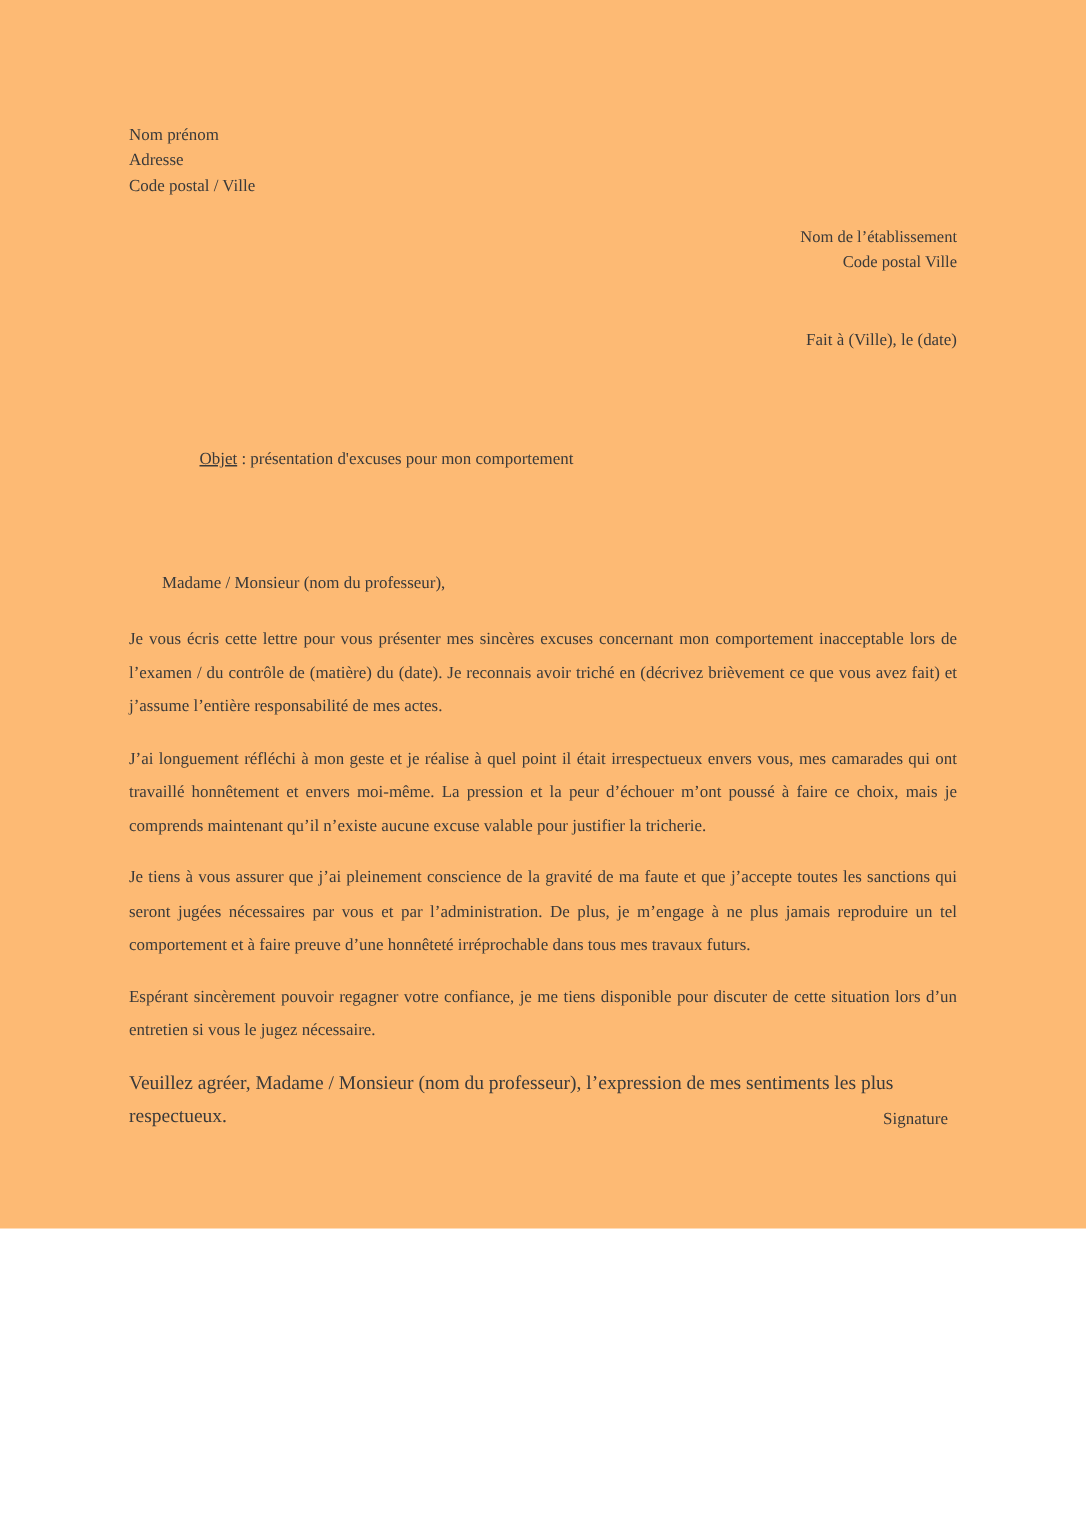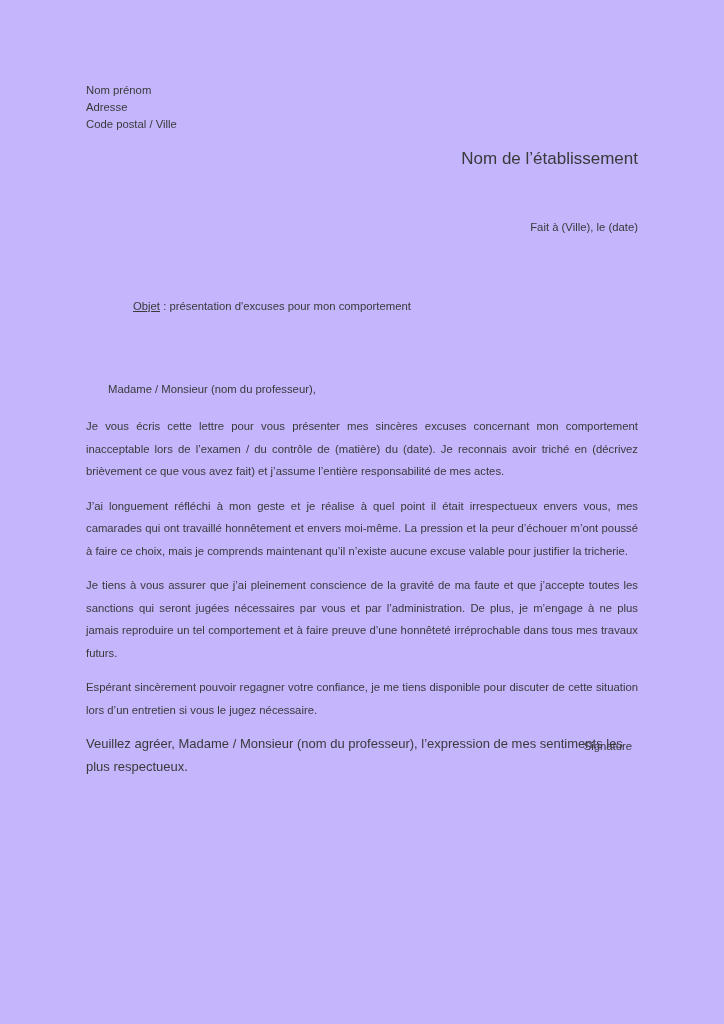--- a/index.html
+++ b/index.html
@@ -12,23 +12,24 @@
     width: 724px;
     height: 1024px;
     font-family: "Liberation Sans", "DejaVu Sans", sans-serif;
     color: #3a3a3a;
     position: relative;
     overflow: hidden;
   }
   .page {
     position: relative;
     width: 724px;
-    height: 1024px;
-    background: #c4b5fd;
+    height: 819px;
+    background: #fdba74;
     box-sizing: border-box;
+    font-family: Liberation Serif, serif;
   }
   
   .content {
     position: absolute;
     left: 86px;
     top: 0;
     width: 552px;
   }
 
   .sender-block {
@@ -44,21 +45,21 @@
   }
 
   .recipient-block {
     position: absolute;
     top: 150px;
     left: 0;
     width: 552px;
     text-align: right;
   }
   .recipient-block .line {
-    font-size: 17px;
+    font-size: 11px;
     line-height: 17px;
   }
 
   .date-line {
     position: absolute;
     top: 219px;
     left: 0;
     width: 552px;
     text-align: right;
     font-size: 11.3px;
@@ -130,20 +131,21 @@
   <div class="content">
 
     <div class="sender-block">
       <div class="line">Nom prénom</div>
       <div class="line">Adresse</div>
       <div class="line">Code postal / Ville</div>
     </div>
 
     <div class="recipient-block">
       <div class="line">Nom de l’établissement</div>
+      <div class="line">Code postal Ville</div>
     </div>
 
     <div class="date-line">Fait à (Ville), le (date)</div>
 
     <div class="subject-line">
       <span class="subject-label">Objet</span><span> : présentation d'excuses pour mon comportement</span>
     </div>
 
     <div class="salutation">Madame / Monsieur (nom du professeur),</div>
 

